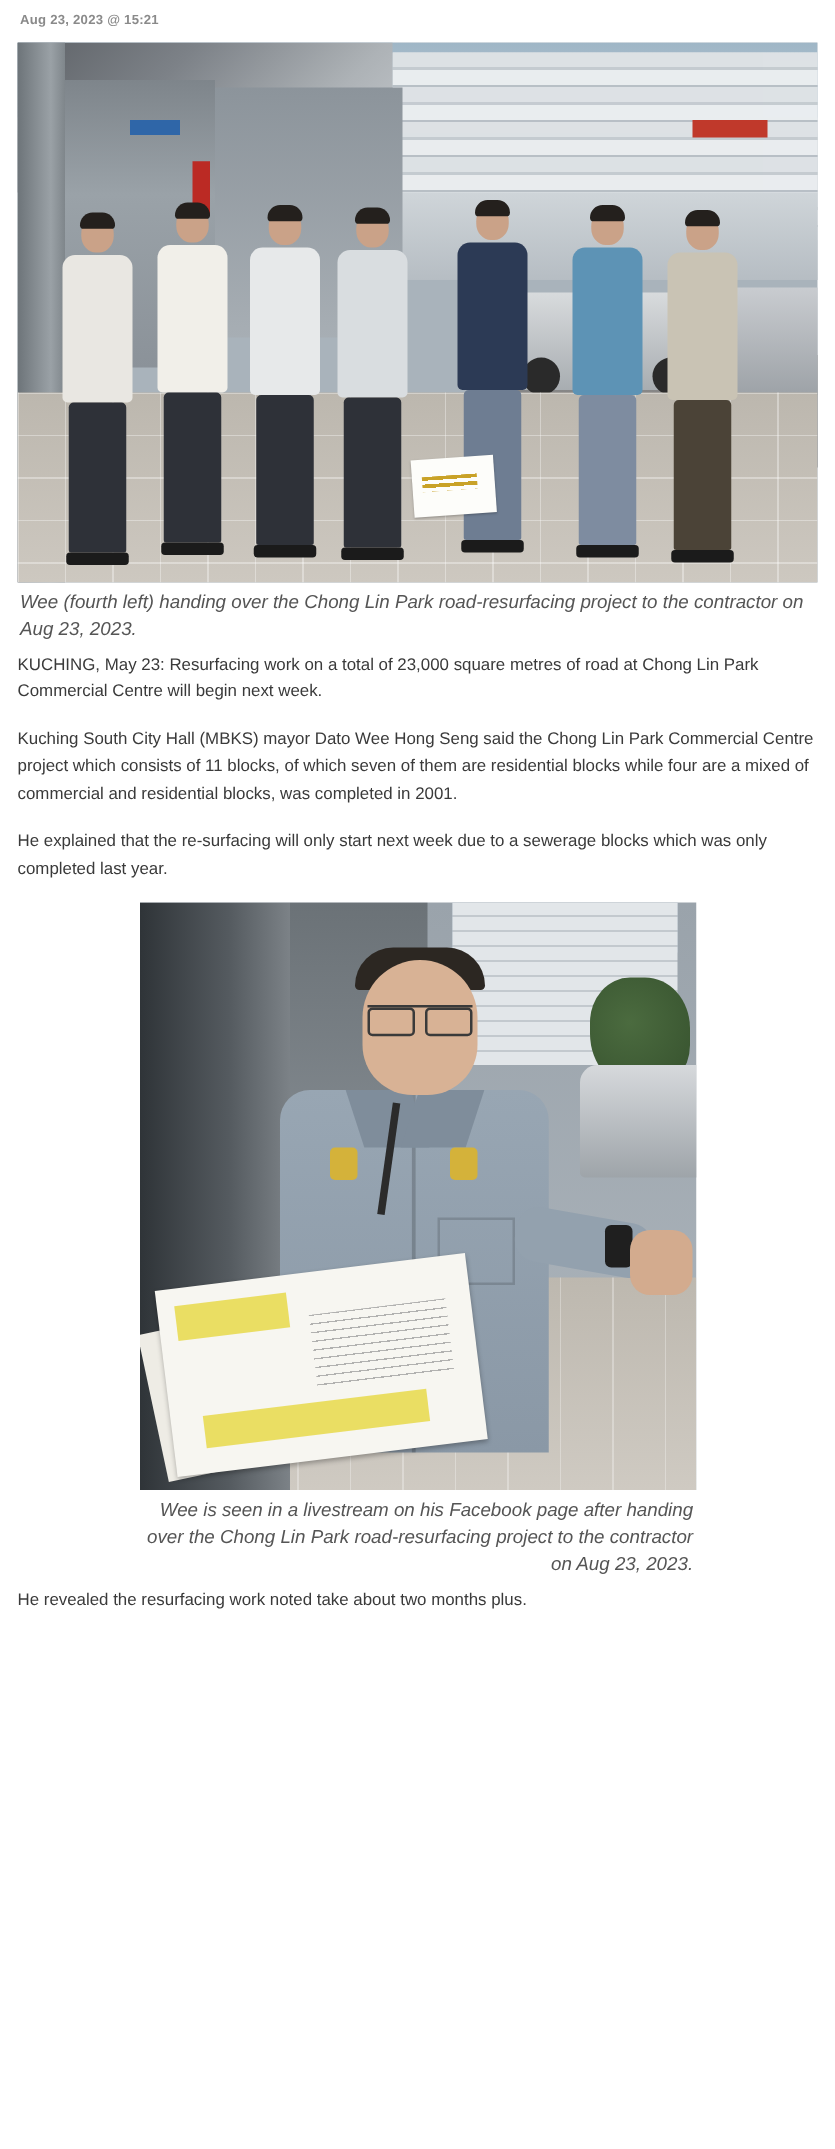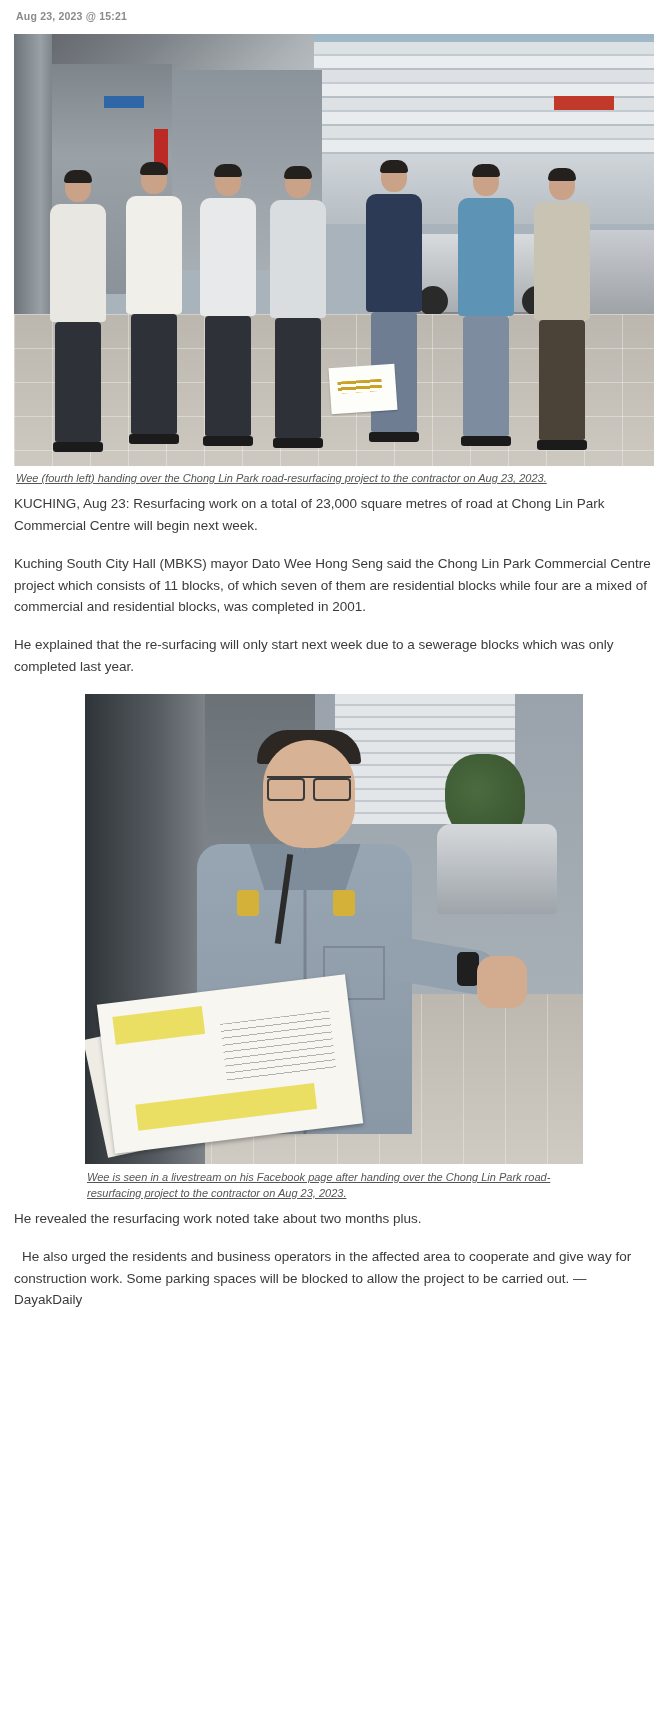--- a/index.html
+++ b/index.html
@@ -40,30 +40,30 @@
   .figure.top .photo-frame {
     width: 100%;
   }
   .photo-frame {
     position: relative;
     overflow: hidden;
     background: #cfd4d8;
     border: 0;
   }
   .caption {
-    font-size: 11px;
+    font-size: 15px;
     font-style: italic;
     color: #555555;
     line-height: 1.45;
     margin: 5px 2px 0 2px;
-    text-decoration: underline;
   }
   .figure.inline {
-    width: 498px;
+    width: 445px;
     margin: 14px auto 6px auto;
+    text-align: right;
   }
   .figure.inline .caption {
     margin-top: 6px;
   }
   p.body {
     font-size: 13.5px;
     line-height: 1.62;
     color: #3a3a3a;
     margin: 0 0 16px 0;
   }
@@ -389,21 +389,21 @@
         <div class="torso" style="background:#c9c3b4;"></div>
         <div class="legs" style="background:#4b4337;"></div>
         <div class="shoes"></div>
       </div>
 
       <div class="doc-white"></div>
     </div>
     <figcaption class="caption">Wee (fourth left) handing over the Chong Lin Park road-resurfacing project to the contractor on Aug 23, 2023.</figcaption>
   </figure>
 
-  <p class="body">KUCHING, Aug 23: Resurfacing work on a total of 23,000 square metres of road at Chong Lin Park Commercial Centre will begin next week.</p>
+  <p class="body">KUCHING, May 23: Resurfacing work on a total of 23,000 square metres of road at Chong Lin Park Commercial Centre will begin next week.</p>
   <p class="body">Kuching South City Hall (MBKS) mayor Dato Wee Hong Seng said the Chong Lin Park Commercial Centre project which consists of 11 blocks, of which seven of them are residential blocks while four are a mixed of commercial and residential blocks, was completed in 2001.</p>
   <p class="body">He explained that the re-surfacing will only start next week due to a sewerage blocks which was only completed last year.</p>
 
   <figure class="figure inline">
     <div class="photo-frame p2">
       <div class="bg-sky"></div>
       <div class="bg-building"></div>
       <div class="tree"></div>
       <div class="car-silver"></div>
       <div class="ground"></div>
@@ -437,15 +437,14 @@
       <div class="papers">
         <div class="hl1"></div>
         <div class="txt"></div>
         <div class="hl2"></div>
       </div>
     </div>
     <figcaption class="caption">Wee is seen in a livestream on his Facebook page after handing over the Chong Lin Park road-resurfacing project to the contractor on Aug 23, 2023.</figcaption>
   </figure>
 
   <p class="body">He revealed the resurfacing work noted take about two months plus.</p>
-  <p class="body indent">He also urged the residents and business operators in the affected area to cooperate and give way for construction work. Some parking spaces will be blocked to allow the project to be carried out. — DayakDaily</p>
 
 </div>
 
 </body></html>

